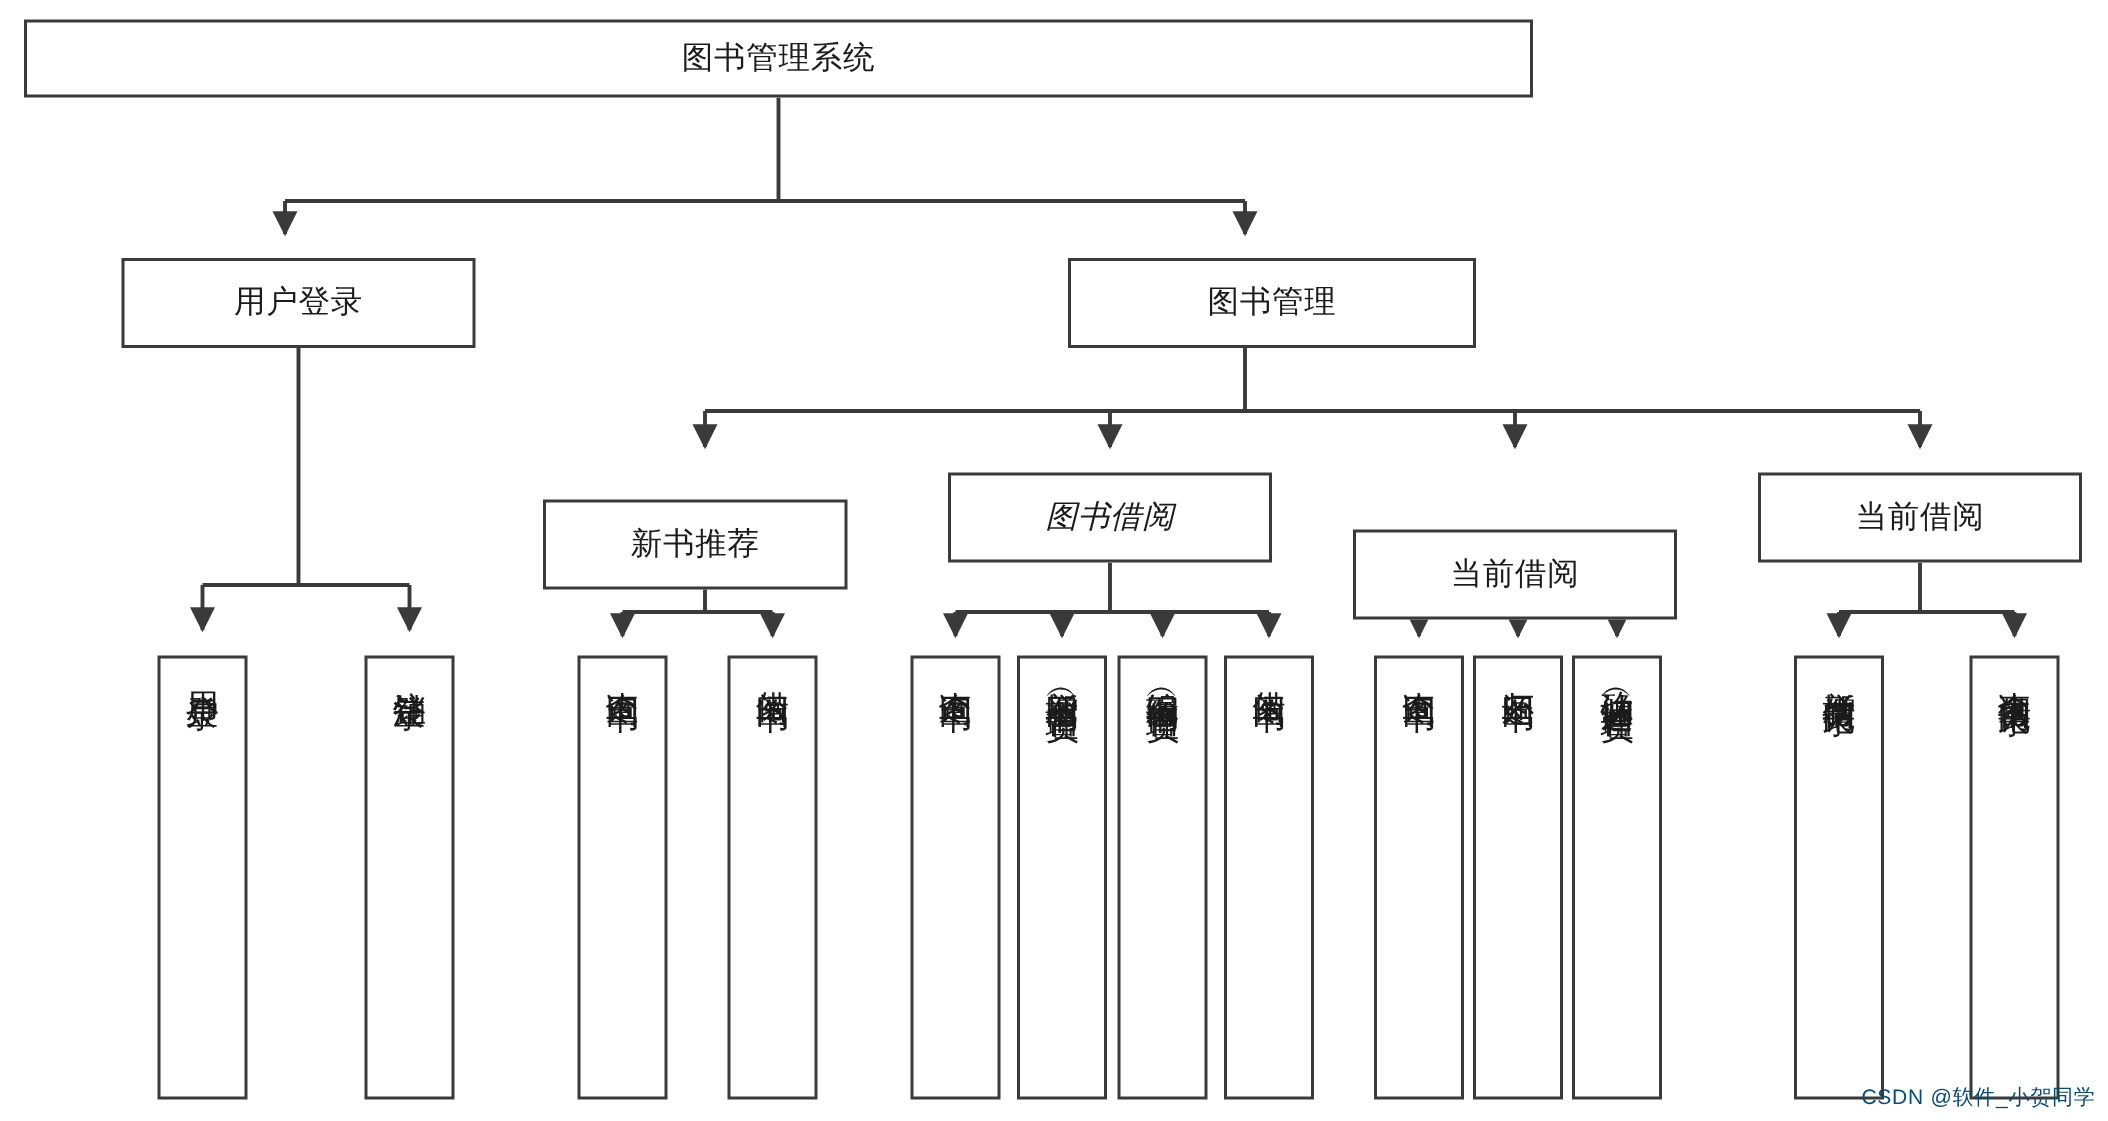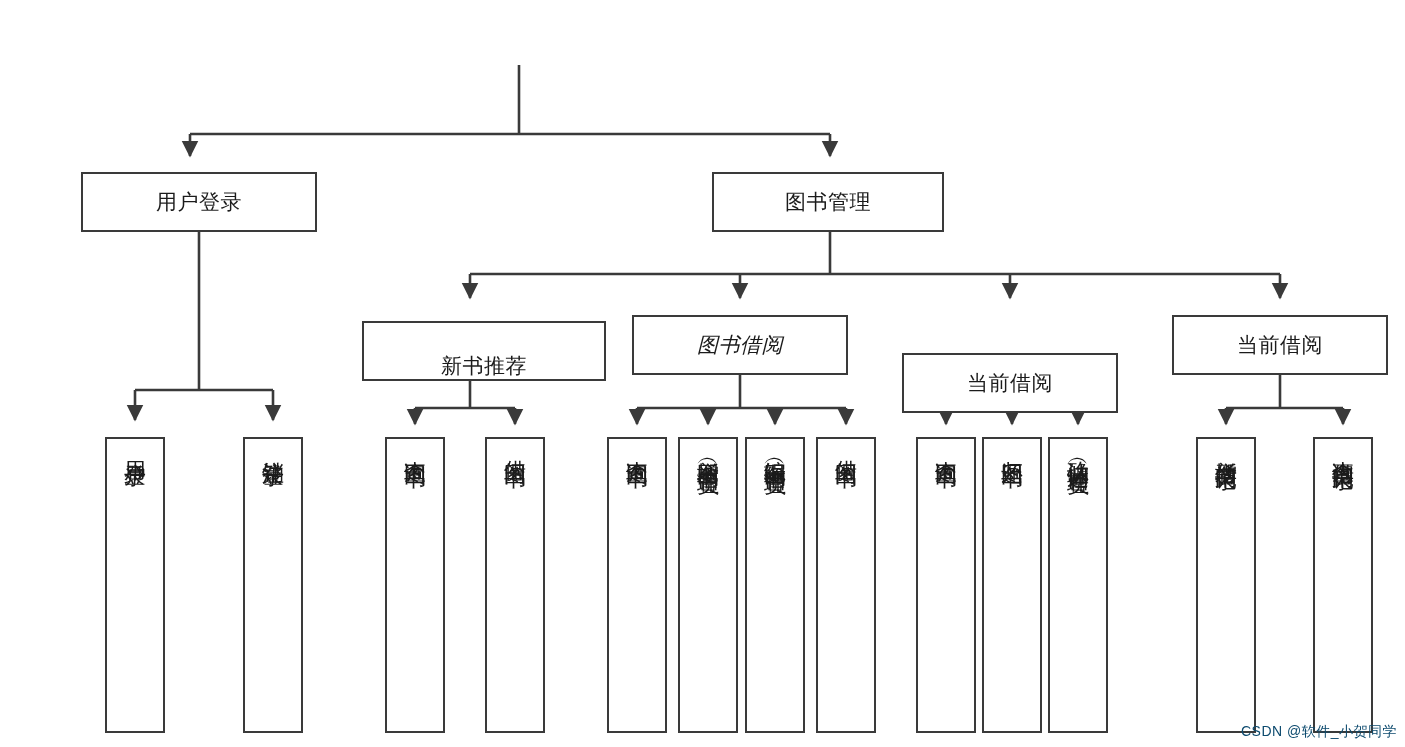--- a/index.html
+++ b/index.html
@@ -122,29 +122,32 @@
       <path d="M 1012 408 L 1012 424" marker-end="url(#arrow)"></path>
       <path d="M 1078 408 L 1078 424" marker-end="url(#arrow)"></path>
 
       <path d="M 1280 375 L 1280 408"></path>
       <path d="M 1226 408 L 1343 408"></path>
       <path d="M 1226 408 L 1226 424" marker-end="url(#arrow)"></path>
       <path d="M 1343 408 L 1343 424" marker-end="url(#arrow)"></path>
     </g>
   </svg>
 
+  <div class="node horiz" style="left:16px; top:13px; width:1006px; height:52px;">
+    <span class="lbl">图书管理系统</span>
+  </div>
 
   <div class="node horiz" style="left:81px; top:172px; width:236px; height:60px;">
     <span class="lbl">用户登录</span>
   </div>
-  <div class="node horiz" style="left:712px; top:172px; width:232px; height:60px;">
+  <div class="node horiz" style="left:712px; top:172px; width:272px; height:60px;">
     <span class="lbl">图书管理</span>
   </div>
 
-  <div class="node horiz" style="left:362px; top:321px; width:244px; height:60px;align-items:flex-end;">
+  <div class="node horiz" style="left:362px; top:333px; width:203px; height:60px;">
     <span class="lbl">新书推荐</span>
   </div>
   <div class="node horiz" style="left:632px; top:315px; width:216px; height:60px;font-style:italic;">
     <span class="lbl">图书借阅</span>
   </div>
   <div class="node horiz" style="left:902px; top:315px; width:216px; height:60px;margin-top:38px;">
     <span class="lbl">当前借阅</span>
   </div>
   <div class="node horiz" style="left:1172px; top:315px; width:216px; height:60px;">
     <span class="lbl">当前借阅</span>

